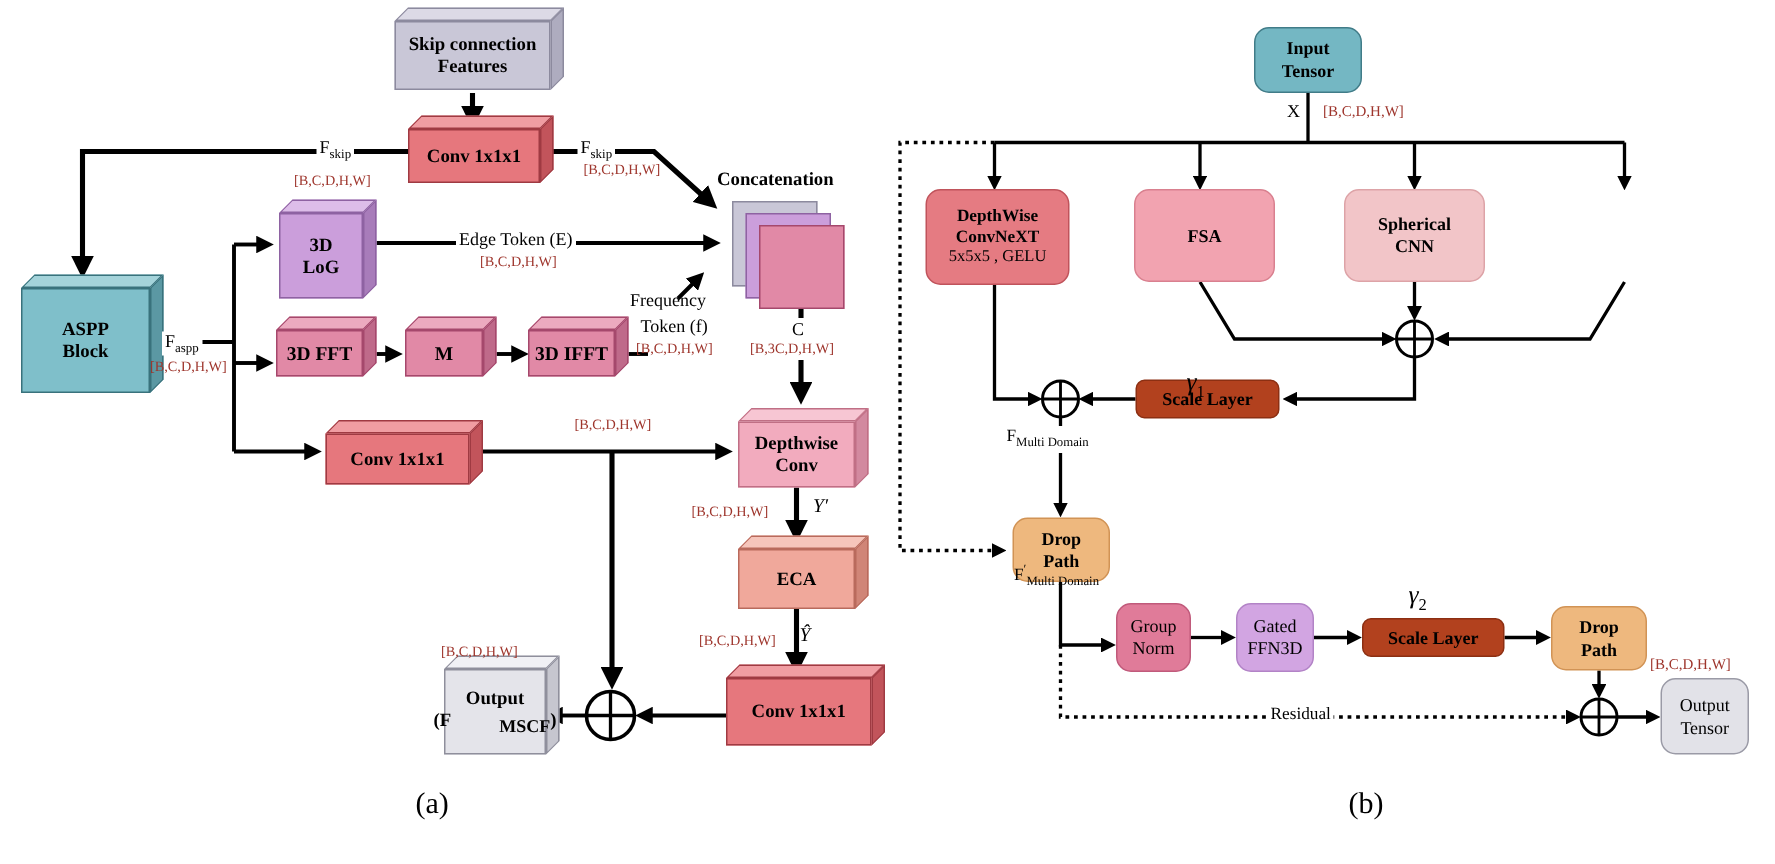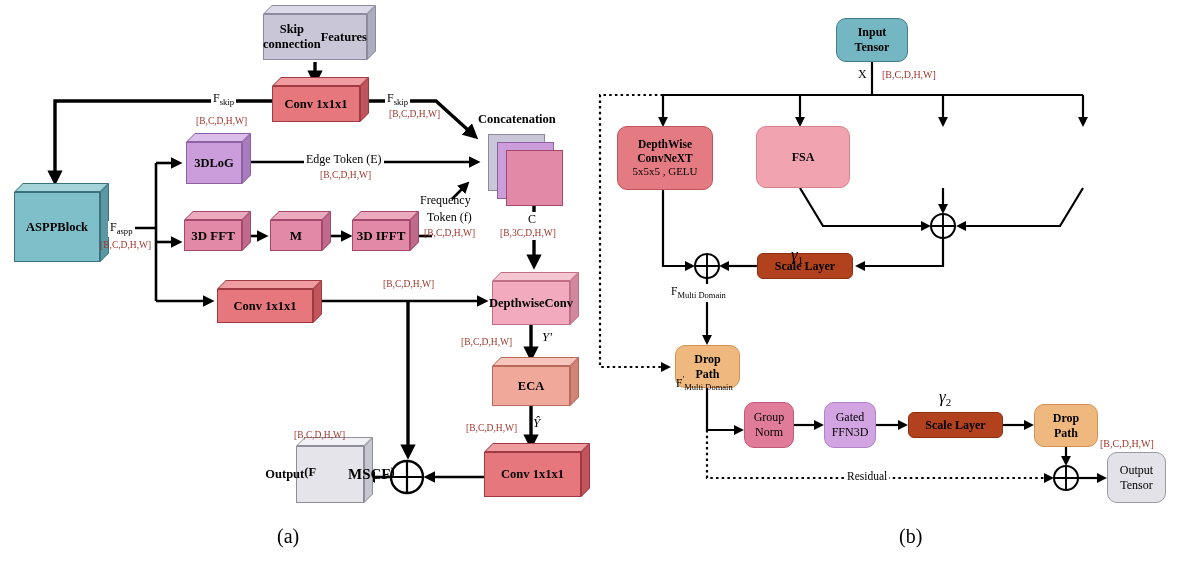--- a/index.html
+++ b/index.html
@@ -6,21 +6,21 @@
   #canvas{position:relative;width:1183px;height:576px;background:#fff;overflow:hidden;
           font-family:"Liberation Serif","DejaVu Serif",serif;color:#000;}
   svg.wires{position:absolute;left:0;top:0;z-index:1;}
   
   .b3{position:absolute;z-index:2;}
   .b3 .topf{position:absolute;left:0;top:-9px;width:100%;height:9px;background:var(--bt);
             border:1.5px solid var(--bc);transform:skewX(-45deg);transform-origin:0 100%;box-sizing:border-box;}
   .b3 .sidef{position:absolute;right:-9px;top:0;width:9px;height:100%;background:var(--bs);
              border:1.5px solid var(--bc);transform:skewY(-45deg);transform-origin:0 0;box-sizing:border-box;}
   .b3 .face{position:absolute;inset:0;background:var(--bf);border:1.5px solid var(--bc);box-sizing:border-box;
-            display:flex;flex-direction:row;align-items:center;justify-content:center;
+            display:flex;flex-direction:column;align-items:center;justify-content:center;
             font-weight:bold;font-size:12.5px;line-height:1.18;text-align:center;}
   .b3.small .face{font-size:13px;}
   
   .rb{position:absolute;z-index:2;background:var(--bf);border:1.7px solid var(--bc);border-radius:10px;
       box-sizing:border-box;display:flex;flex-direction:column;align-items:center;justify-content:center;
       font-size:12px;line-height:1.22;text-align:center;}
   .rb.bold{font-weight:bold;}
   .rb .thin{font-weight:normal;font-size:11px;}
   
   .flat{position:absolute;z-index:2;box-sizing:border-box;border:1.5px solid var(--bc);background:var(--bf);}
@@ -153,21 +153,21 @@
 
   <div class="b3 pal-teal" style="left:14px;top:192px;width:86px;height:70px;">
     <div class="topf"></div>
     <div class="sidef"></div>
     <div class="face">
         <span>ASPP</span>
         <span>Block</span>
       </div>
   </div>
 
-  <div class="b3 pal-pur" style="left:186px;top:142px;width:56px;height:42px;">
+  <div class="b3 pal-pur" style="left:186px;top:142px;width:56px;height:57px;">
     <div class="topf"></div>
     <div class="sidef"></div>
     <div class="face">
         <span>3D</span>
         <span>LoG</span>
       </div>
   </div>
 
   <div class="b3 pal-pink small" style="left:184px;top:220px;width:58px;height:31px;">
     <div class="topf"></div>
@@ -228,21 +228,21 @@
     <div class="face">
         <span>Conv 1x1x1</span>
       </div>
   </div>
 
   <div class="b3 pal-gray" style="left:296px;top:446px;width:68px;height:57px;">
     <div class="topf"></div>
     <div class="sidef"></div>
     <div class="face">
       <span>Output</span>
-      <span><span>(F</span><sub style="font-size:15px;margin-left:32px;">MSCF</sub><span>)</span></span>
+      <span><span>(F</span><sub style="font-size:12px;margin-left:32px;">MSCF</sub><span>)</span></span>
     </div>
   </div>
 
   <div class="lbl onln" style="left:211px;top:92px;"><span>F</span><sub>skip</sub></div>
   <div class="shape" style="left:196px;top:117px;">[B,C,D,H,W]</div>
 
   <div class="lbl onln" style="left:385px;top:92px;"><span>F</span><sub>skip</sub></div>
   <div class="shape" style="left:389px;top:110px;">[B,C,D,H,W]</div>
 
   <div class="lbl bold" style="left:478px;top:113px;font-size:12.5px;text-align:right;">Concatenation</div>
@@ -280,20 +280,24 @@
   <div class="rb bold pal-bred" style="left:617px;top:126px;width:96px;height:64px;font-size:11.5px;">
     <span>DepthWise</span>
     <span>ConvNeXT</span>
     <span class="thin">5x5x5 , GELU</span>
   </div>
 
   <div class="rb bold pal-bpink" style="left:756px;top:126px;width:94px;height:62px;">
     <span>FSA</span>
   </div>
 
+  <div class="rb bold pal-bltpink" style="left:896px;top:126px;width:94px;height:62px;">
+    <span>Spherical</span>
+      <span>CNN</span>
+  </div>
 
 
   <div class="rb bold pal-rust" style="left:757px;top:253px;width:96px;height:26px;border-radius:6px;">
     <span>Scale Layer</span>
   </div>
 
   <div class="rb bold pal-tan" style="left:675px;top:345px;width:65px;height:43px;">
     <span>Drop</span>
       <span>Path</span>
   </div>

